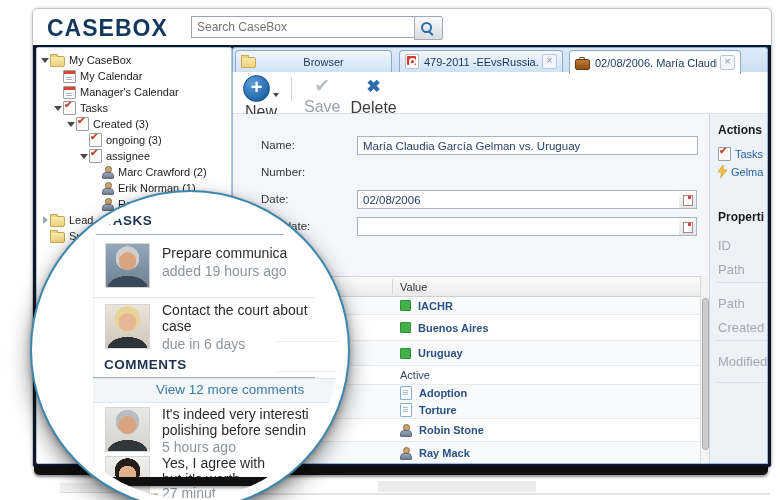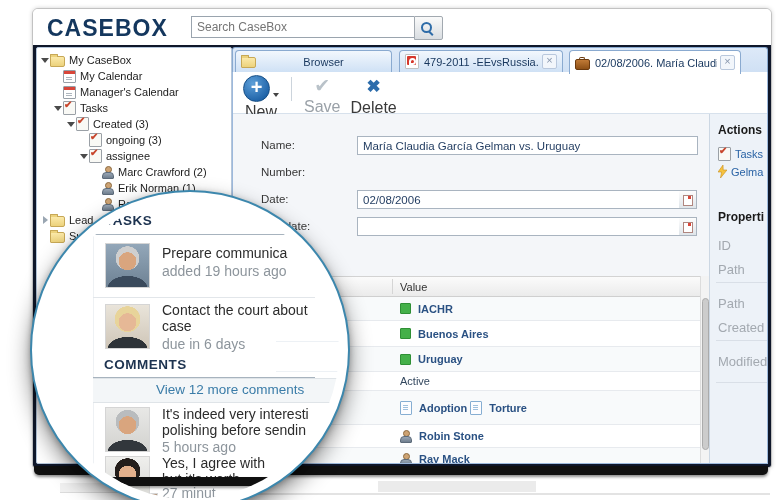--- a/index.html
+++ b/index.html
@@ -94,21 +94,21 @@
     border-top:1px solid #d3d3d3;border-bottom:1px solid #cfcfcf;box-sizing:border-box;}
   .grid-head .col-div{position:absolute;left:159px;top:2px;bottom:2px;width:1px;background:#d5d5d5;}
   .grid-head .vh{position:absolute;left:167px;top:4px;font-size:11px;color:#333;}
   .grid-rows{position:absolute;left:0;right:10px;top:21px;bottom:0;}
   .grow{position:relative;border-bottom:1px solid #e7eaee;box-sizing:border-box;}
   .grow.shade{background:#f8fafb;}
   .vcell{position:absolute;left:159px;top:0;right:0;bottom:0;padding-left:8px;display:flex;align-items:center;}
   .vcell .ic{margin-right:7px;}
   .vtext{font-size:11px;color:#2a5183;font-weight:bold;}
   .vtext.plain{font-weight:normal;color:#33475e;}
-  .v2lines{display:flex;flex-direction:row;justify-content:flex-end;gap:3px;}
+  .v2lines{display:flex;flex-direction:column;justify-content:flex-end;gap:3px;}
   .v2lines .line{display:flex;align-items:center;}
   .gscroll{position:absolute;right:0;top:0;width:10px;bottom:0;background:#f3f3f3;border-left:1px solid #dcdcdc;box-sizing:border-box;}
   .gthumb{position:absolute;left:1px;right:1px;top:22px;height:150px;background:#cccccc;border:1px solid #ababab;border-radius:4px;}
   
   .side-right{position:absolute;right:0;top:42px;width:57px;bottom:0;background:#edf2f8;border-left:1px solid #ccd7e3;overflow:hidden;}
   .sr-title{position:absolute;left:8px;font-size:12px;font-weight:bold;color:#1a1a1a;white-space:nowrap;}
   .sr-link{position:absolute;left:8px;display:flex;align-items:center;font-size:11px;color:#2a63a5;cursor:pointer;white-space:nowrap;}
   .sr-link .ic{margin-right:4px;}
   .sr-prop{position:absolute;left:8px;font-size:13px;color:#a3a9b0;white-space:nowrap;}
   .sr-sep{position:absolute;left:6px;right:0;height:1px;background:#d9dfe7;}
@@ -278,21 +278,21 @@
               <span class="date-trigger"></span>
             </div>
           </div>
 
           <div class="grid-area">
             <div class="grid-head">
               <span class="col-div"></span>
               <span class="vh">Value</span>
             </div>
             <div class="grid-rows">
-              <div class="grow shade" style="height:24px">
+              <div class="grow shade" style="height:18px">
                   <div class="vcell">
                     <span class="ic ic-green"></span>
                     <span class="vtext">IACHR</span>
                   </div>
                 </div>
               <div class="grow" style="height:26px">
                   <div class="vcell">
                     <span class="ic ic-green"></span>
                     <span class="vtext">Buenos Aires</span>
                   </div>

